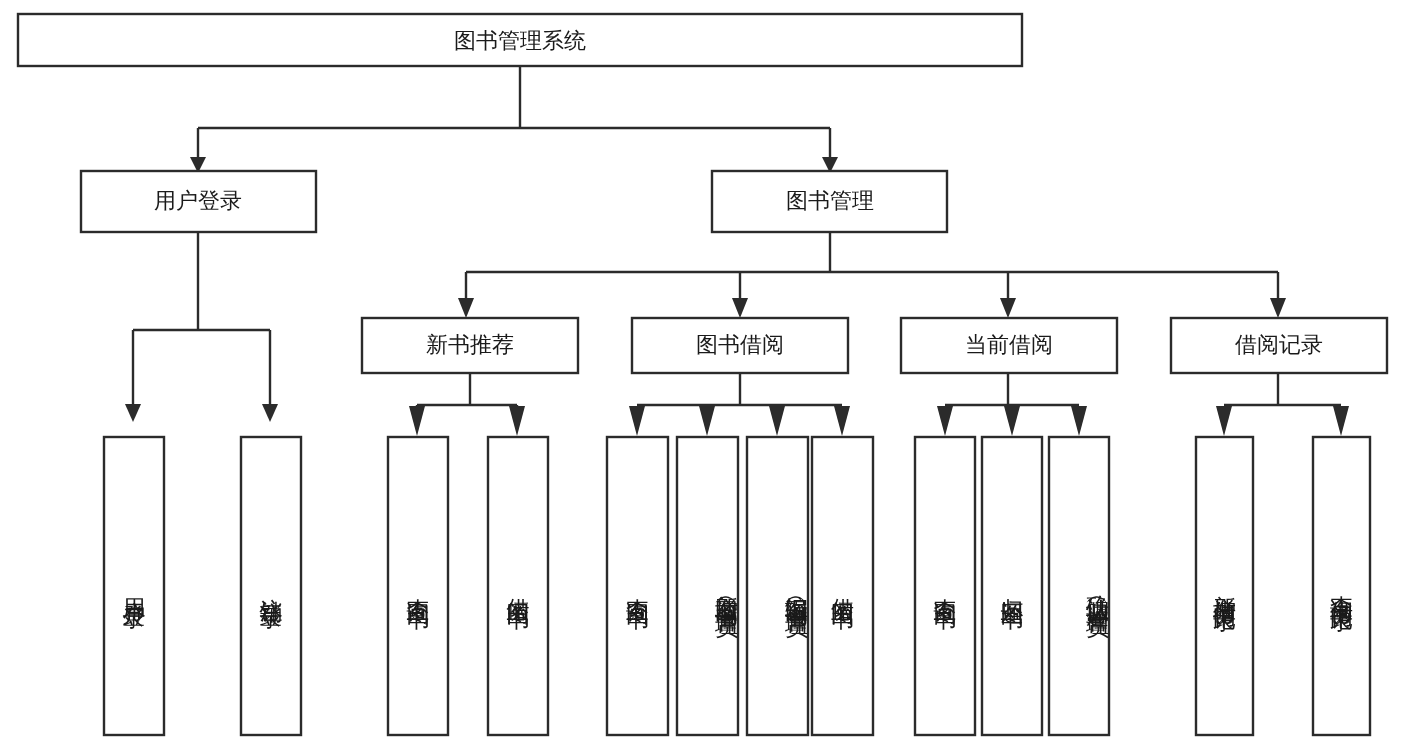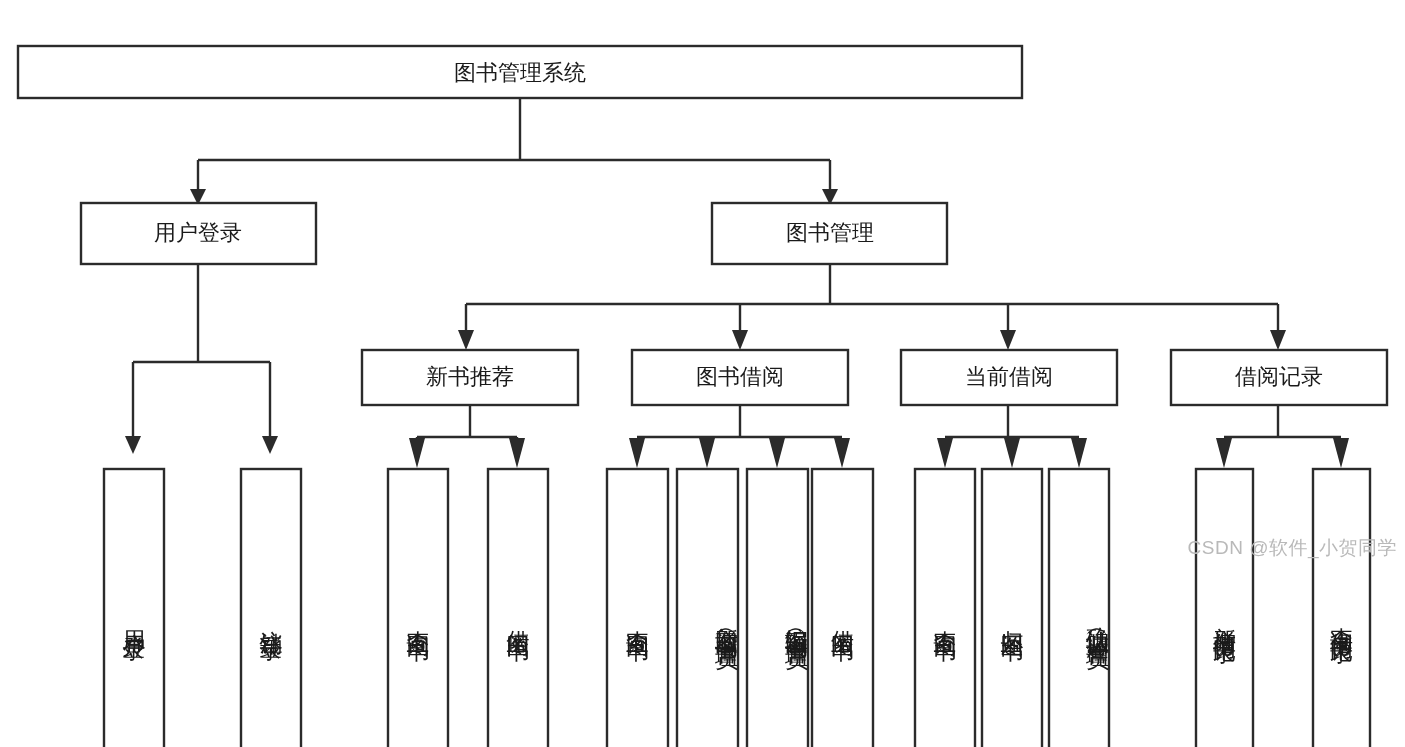--- a/index.html
+++ b/index.html
@@ -11,21 +11,20 @@
     width: 1405px;
     height: 747px;
     font-family: "Liberation Sans", "DejaVu Sans", sans-serif;
     overflow: hidden;
   }
   #diagram-root {
     position: relative;
     width: 1405px;
     height: 535px;
     background: #ffffff;
-    margin-top: 32px;
   }
   svg#tree-svg {
     position: absolute;
     top: 0; left: 0;
     width: 1405px;
     height: 747px;
   }
   .box-rect {
     fill: #ffffff;
     stroke: #2b2b2b;
@@ -204,15 +203,14 @@
   <div class="leaf-label-wrap" style="left:747px;  top:437px; width:61px;  height:298px; align-items:flex-start; padding-top:8px; box-sizing:border-box;">编辑图书（管理员）</div>
   <div class="leaf-label-wrap" style="left:812px;  top:437px; width:61px;  height:298px;">借阅图书</div>
 
   <div class="leaf-label-wrap" style="left:915px;  top:437px; width:60px;  height:298px;">查询图书</div>
   <div class="leaf-label-wrap" style="left:982px;  top:437px; width:60px;  height:298px;">归还图书</div>
   <div class="leaf-label-wrap" style="left:1049px; top:437px; width:60px;  height:298px; align-items:flex-start; padding-top:8px; box-sizing:border-box;">确认归还（管理员）</div>
 
   <div class="leaf-label-wrap" style="left:1196px; top:437px; width:57px;  height:298px;">新增借阅记录</div>
   <div class="leaf-label-wrap" style="left:1313px; top:437px; width:57px;  height:298px;">查询借阅记录</div>
 
-  <div class="watermark">CSDN @软件_小贺同学</div>
 
 </div>
 
 </body></html>

